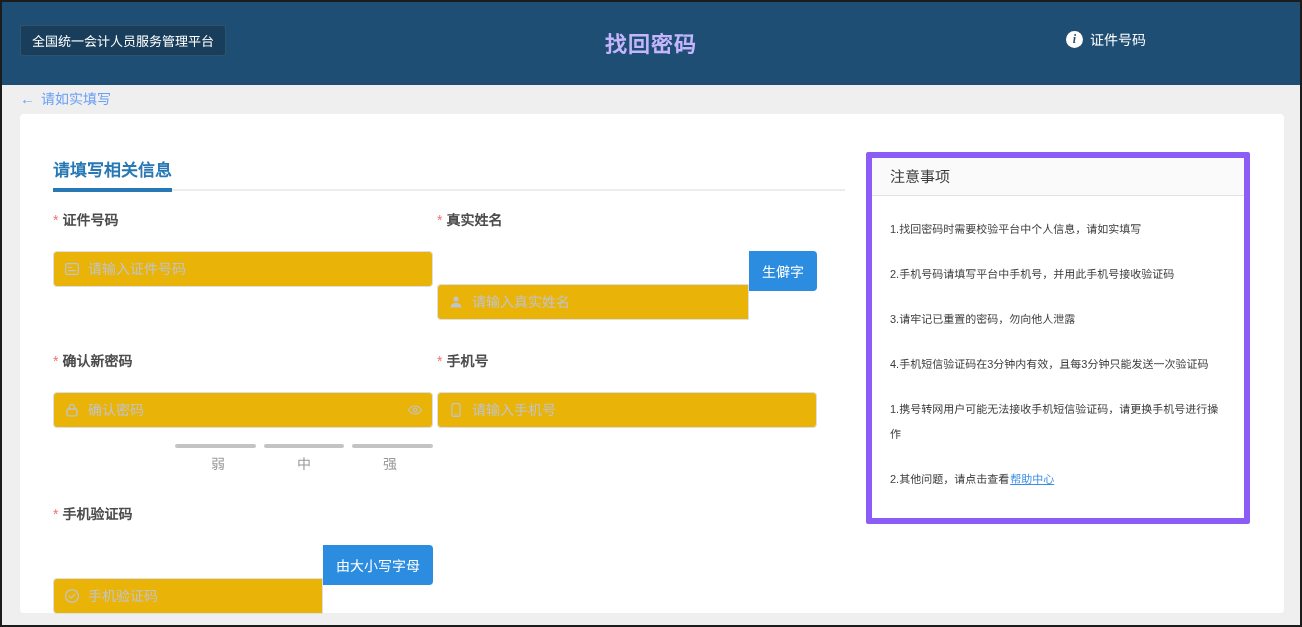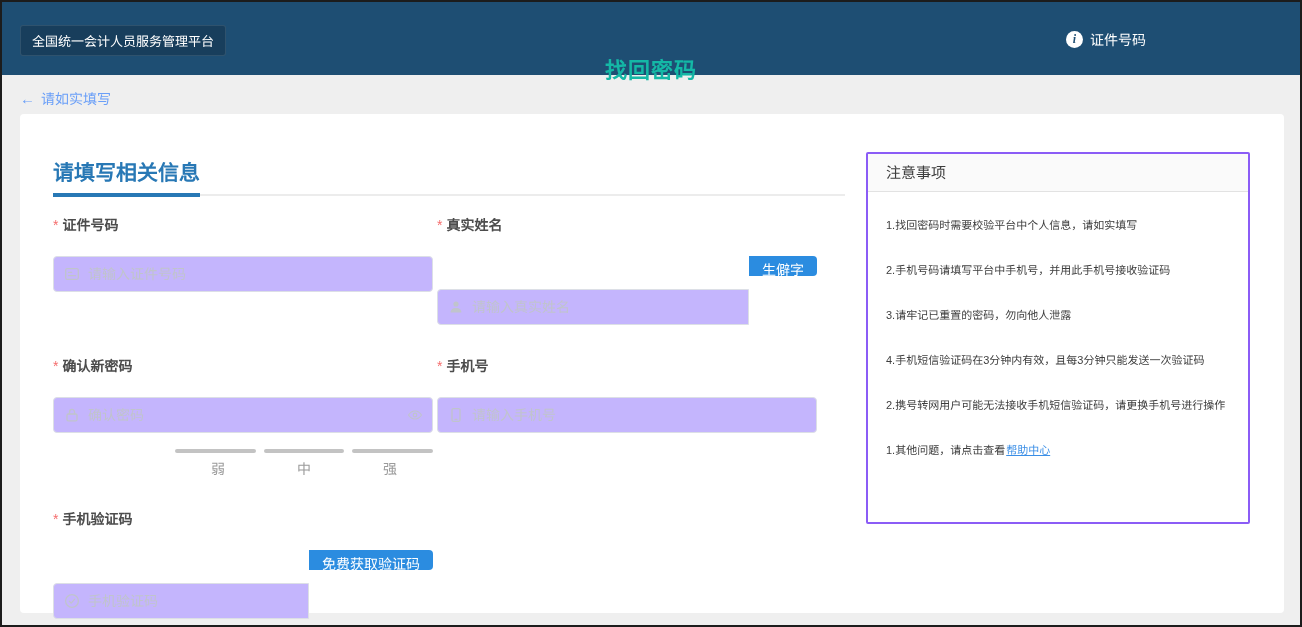--- a/index.html
+++ b/index.html
@@ -9,39 +9,38 @@
   }
   .screen {
     width: 1302px; height: 627px;
     border: 2px solid #1c1c1c;
     background: #efefef;
     position: relative;
     overflow: hidden;
   }
   
   .header {
-    height: 73px;
+    height: 83px;
     background: var(--header-bg);
     position: relative;
   }
   .platform-badge {
     position: absolute; left: 18px; top: 23px;
     background: rgba(0,0,0,0.20);
     border: 1px solid rgba(255,255,255,0.10);
     border-radius: 3px;
     color: #fff; font-size: 13px;
     padding: 5px 11px;
     cursor: default;
   }
   .page-title {
     position: absolute; left: 0; right: 0; top: 24px;
     text-align: center;
-    color: #14b8a6; font-size: 22px; font-weight: 700;
+    color: #c4b5fd; font-size: 22px; font-weight: 700;
     letter-spacing: 1px;
-    margin-top: 26px;
   }
   .guide {
     position: absolute; right: 154px; top: 27px;
     display: flex; align-items: center; gap: 7px;
     color: #fff; font-size: 14px;
     cursor: pointer;
   }
   .info-icon {
     width: 17px; height: 17px; border-radius: 50%;
     background: #fff; color: var(--header-bg);
@@ -67,21 +66,21 @@
   .form-col {
     position: absolute; left: 33px; top: 42px; width: 792px;
   }
   .section-head {
     border-bottom: 2px solid #ececec;
     margin-bottom: 18px;
   }
   .section-title {
     display: inline-block;
     color: var(--accent-blue);
-    font-size: 21px; font-weight: 700;
+    font-size: 17px; font-weight: 700;
     padding-bottom: 7px;
     border-bottom: 4px solid var(--accent-blue);
     margin-bottom: -3px;
     min-width: 106px;
   }
   .form-grid {
     display: grid;
     grid-template-columns: 380px 380px;
     column-gap: 4px;
   }
@@ -91,39 +90,39 @@
     margin-bottom: 22px;
   }
   .req {
     color: var(--required-red);
     margin-right: 4px; font-weight: 400;
   }
   .input-box {
     display: flex; align-items: center;
     height: 36px;
     border: 1px solid #dcdfe6; border-radius: 4px;
-    background: #c4b5fd;
+    background: #eab308;
     padding: 0 9px 0 10px;
   }
   .input-box .lead-icon { display: flex; margin-right: 8px; flex: none; }
   .input-box input {
     flex: 1; min-width: 0;
     border: none; outline: none; background: transparent;
     font-size: 14px; color: #606266;
     font-family: inherit;
   }
   .input-box input::placeholder { color: #c0c4cc; }
   .eye-btn {
     border: none; background: none; display: flex;
     padding: 0; margin-left: 6px; cursor: pointer; flex: none;
   }
   .input-group { display: flex; }
   .input-group .input-box { flex: 1; border-radius: 4px 0 0 4px; margin-top: 33px; }
   .group-btn {
-    flex: none; height: 20px;
+    flex: none; height: 40px;
     border: none; border-radius: 0 4px 4px 0;
     background: var(--btn-blue); color: #fff;
     font-size: 14px; padding: 3px 13px;
     cursor: pointer; font-family: inherit;
   }
   
   .strength { margin: 16px 0 0 122px; width: 258px; }
   .strength .bars { display: flex; gap: 8px; }
   .strength .bar { flex: 1; height: 4px; border-radius: 2px; background: #c3c3c3; }
   .strength .bar-labels { display: flex; margin-top: 5px; }
@@ -133,21 +132,21 @@
   .submit-btn {
     width: 222px; height: 36px;
     border: none; border-radius: 4px;
     background: var(--submit-blue); color: #fff;
     font-size: 16px; cursor: pointer; font-family: inherit;
   }
   
   .notes {
     position: absolute; left: 846px; top: 38px;
     width: 384px; height: 372px;
-    border: 2px solid #8b5cf6; border-radius: 2px;
+    border: 6px solid #8b5cf6; border-radius: 2px;
     background: #fff;
   }
   .notes-header {
     height: 38px; line-height: 37px;
     background: #fafafa;
     border-bottom: 1px solid #e2e2e2;
     padding: 0 18px;
     font-size: 15px; color: #3c3c3c;
   }
   .notes-body { padding: 21px 18px 10px; }
@@ -277,41 +276,41 @@
           <div class="input-group">
             <div class="input-box">
               <span class="lead-icon">
                 <svg width="16" height="16" viewBox="0 0 16 16" fill="none" stroke="#c0c4cc" stroke-width="1.3" stroke-linecap="round" stroke-linejoin="round">
                     <circle cx="8" cy="8" r="6.4"></circle>
                     <path d="M5.3 8.2l1.9 1.9 3.5-4"></path>
                   </svg>
               </span>
               <input type="text" placeholder="手机验证码" style="">
             </div>
-            <button class="group-btn">免费获取验证码</button>
+            <button class="group-btn">由大小写字母</button>
           </div>
         </div>
 
       </div>
 
       <div class="divider"></div>
 
       <div class="submit-row">
         <button class="submit-btn">确认重置密码</button>
       </div>
     </div>
 
     <div class="notes">
       <div class="notes-header">注意事项</div>
       <div class="notes-body">
         <p>1.找回密码时需要校验平台中个人信息，请如实填写</p>
         <p>2.手机号码请填写平台中手机号，并用此手机号接收验证码</p>
         <p>3.请牢记已重置的密码，勿向他人泄露</p>
         <p>4.手机短信验证码在3分钟内有效，且每3分钟只能发送一次验证码</p>
-        <p>2.携号转网用户可能无法接收手机短信验证码，请更换手机号进行操作</p>
+        <p>1.携号转网用户可能无法接收手机短信验证码，请更换手机号进行操作</p>
         <p>
-          <span>1.其他问题，请点击查看</span><a class="help-link">帮助中心</a>
+          <span>2.其他问题，请点击查看</span><a class="help-link">帮助中心</a>
         </p>
       </div>
     </div>
 
   </div>
 </div>
 
 </body></html>

